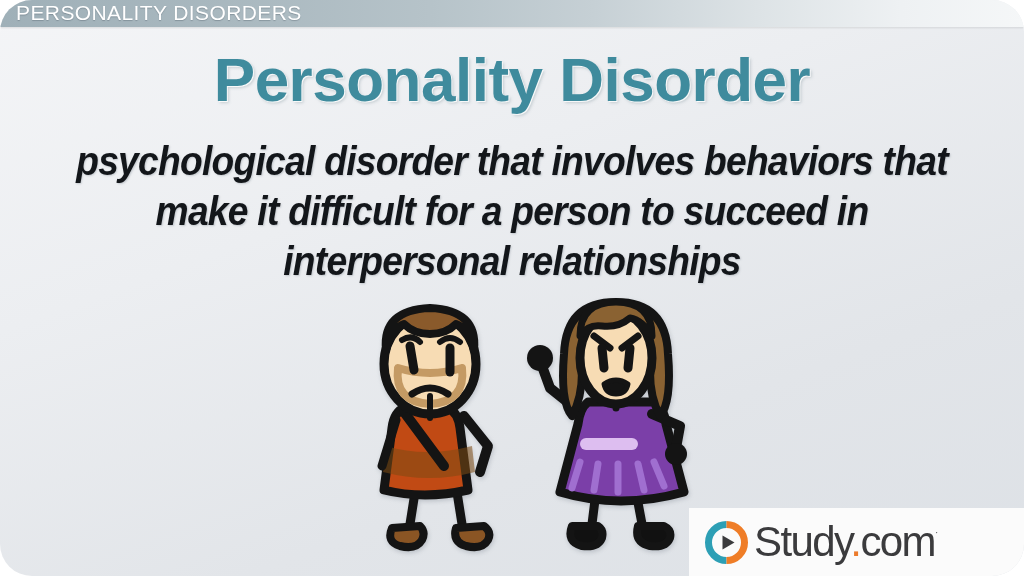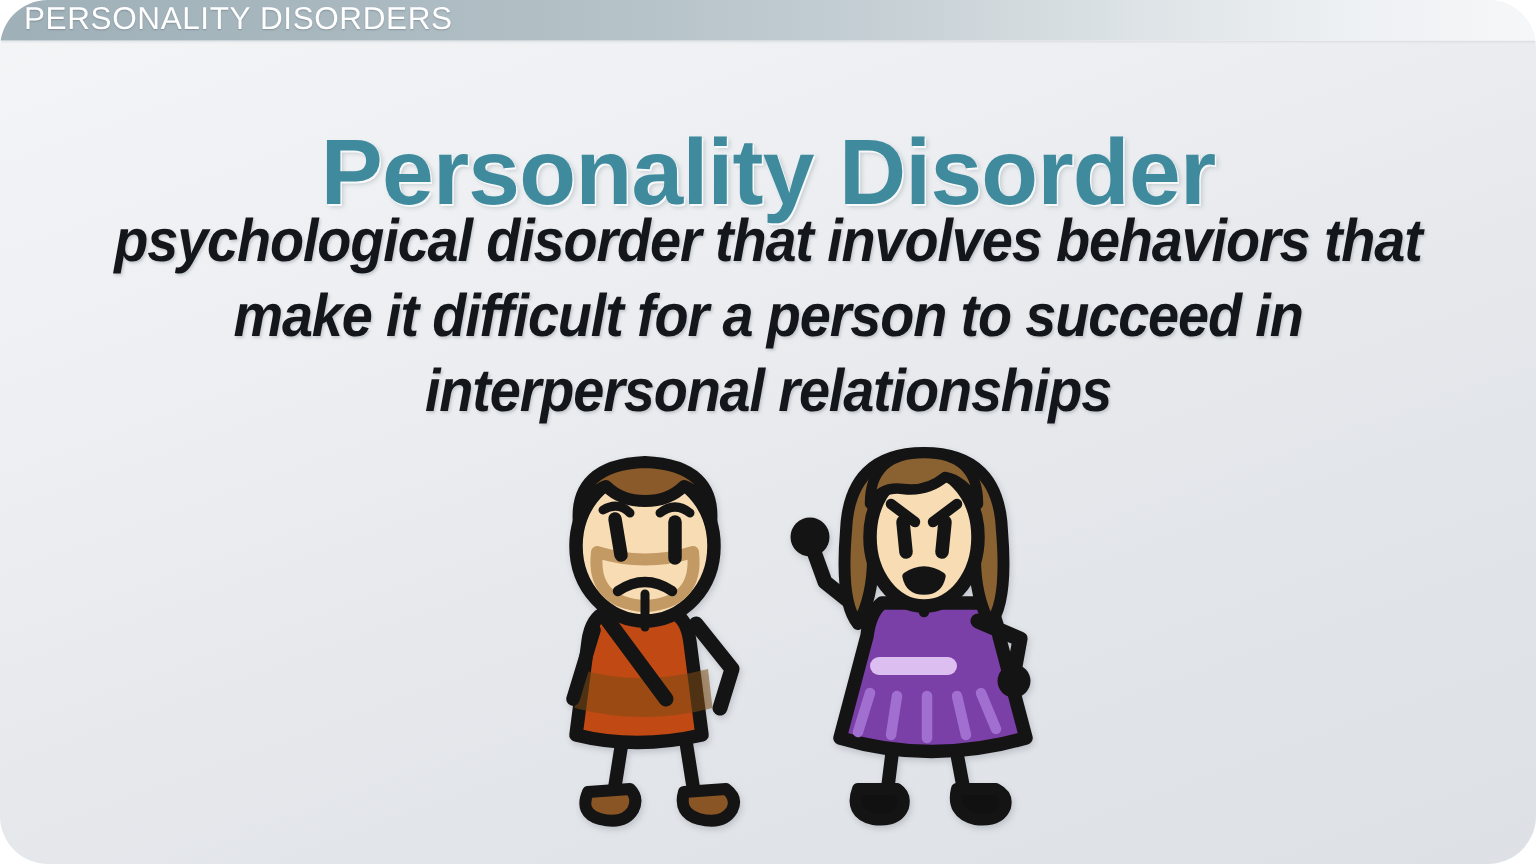--- a/index.html
+++ b/index.html
@@ -54,21 +54,20 @@
     top: 44px;
     width: 1024px;
     text-align: center;
     font-family: "Liberation Sans", sans-serif;
     font-size: 62px;
     font-weight: bold;
     letter-spacing: -0.5px;
     color: #3f8b9d;
     text-shadow: 1px 1px 0 rgba(255,255,255,0.85),
                  2px 2px 3px rgba(120,140,150,0.35);
-    margin-top: 36px;
   }
   
   #definition {
     position: absolute;
     left: 36px;
     top: 136px;
     width: 952px;
     text-align: center;
     font-family: "Liberation Sans", sans-serif;
     font-style: italic;
@@ -222,14 +221,25 @@
 
         <path d="M70 52 L72 72" fill="none" stroke-width="9"></path>
         <path d="M98 52 L96 72" fill="none" stroke-width="9"></path>
 
         <path d="M72 88 q12 -8 24 0 q-2 10 -12 10 q-10 0 -12 -10 z" fill="#141414" stroke-width="5"></path>
       </g>
 
     </svg>
   </div>
 
+  <div id="logo-panel">
+    <span id="logo-mark">
+      <svg width="43" height="43" viewBox="0 0 43 43" xmlns="http://www.w3.org/2000/svg">
+        <path d="M21.5 3.5 a18 18 0 0 0 0 36" fill="none" stroke="#2d9fb5" stroke-width="7"></path>
+        <path d="M21.5 3.5 a18 18 0 0 1 0 36" fill="none" stroke="#ef7d27" stroke-width="7"></path>
+        <circle cx="21.5" cy="21.5" r="11.5" fill="#fbfbfb"></circle>
+        <path d="M17.5 14.5 L29.5 21.5 L17.5 28.5 Z" fill="#3b3b3d"></path>
+      </svg>
+    </span>
+    <span id="logo-text"><span>Study</span><span class="dot">.</span><span>com</span><span id="logo-tm">˙</span></span>
+  </div>
 
 </div>
 
 </body></html>

